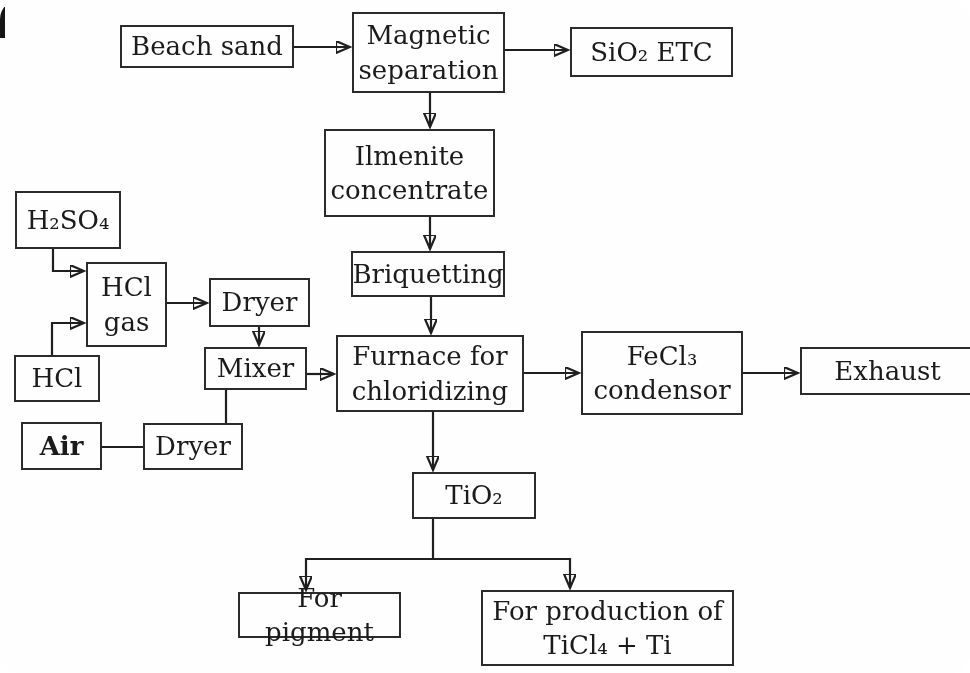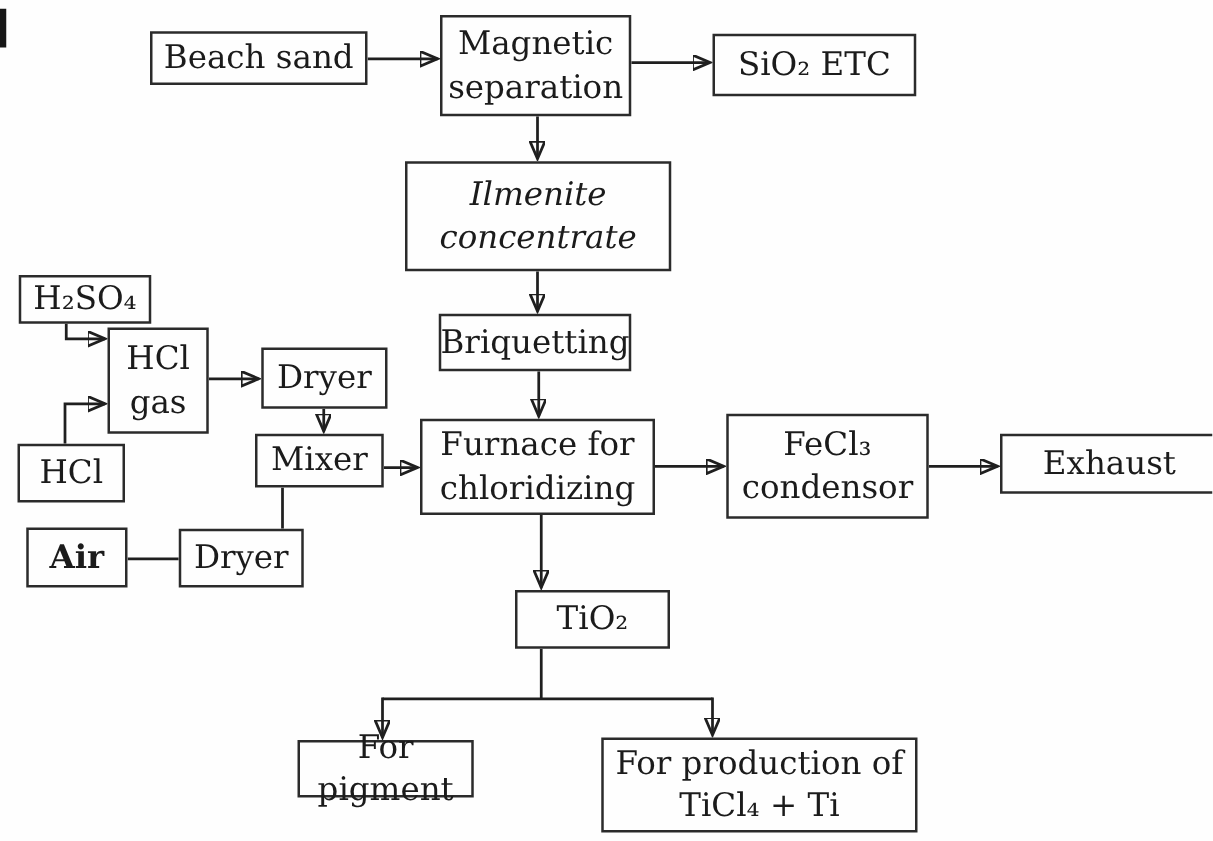--- a/index.html
+++ b/index.html
@@ -4,20 +4,21 @@
 <style>
   html, body { margin: 0; padding: 0; background: #ffffff; }
   .canvas {
     position: relative;
     width: 970px;
     height: 673px;
     background: #fefefe;
     font-family: "DejaVu Serif", "Liberation Serif", serif;
     color: #1b1b1b;
     overflow: hidden;
+    border-radius: 19px;
   }
   .edges-layer {
     position: absolute;
     inset: 0;
     width: 970px;
     height: 673px;
   }
   .edges-layer path {
     fill: none;
     stroke: #1f1f1f;
@@ -80,26 +81,26 @@
     <path d="M570,558 V588" marker-end="url(#arrow)"></path>
   </svg>
 
   <div class="node" style="left:120px; top:25px; width:174px; height:43px;">Beach sand</div>
 
   <div class="node" style="left:352px; top:12px; width:153px; height:81px;">Magnetic
 separation</div>
 
   <div class="node" style="left:570px; top:27px; width:163px; height:50px;">SiO₂ ETC</div>
 
-  <div class="node" style="left:324px; top:129px; width:213px; height:88px;font-style:italic;">Ilmenite
+  <div class="node" style="left:324px; top:129px; width:171px; height:88px;">Ilmenite
 concentrate</div>
 
   <div class="node" style="left:351px; top:251px; width:154px; height:46px;">Briquetting</div>
 
-  <div class="node" style="left:15px; top:191px; width:106px; height:39px;margin-top:29px;">H₂SO₄</div>
+  <div class="node" style="left:15px; top:191px; width:106px; height:58px;">H₂SO₄</div>
 
   <div class="node" style="left:86px; top:262px; width:81px; height:85px;">HCl
 gas</div>
 
   <div class="node" style="left:209px; top:278px; width:101px; height:49px;">Dryer</div>
 
   <div class="node" style="left:204px; top:347px; width:103px; height:43px;">Mixer</div>
 
   <div class="node" style="left:14px; top:355px; width:86px; height:47px;">HCl</div>
 
@@ -110,18 +111,18 @@
   <div class="node" style="left:336px; top:335px; width:188px; height:77px;">Furnace for
 chloridizing</div>
 
   <div class="node" style="left:581px; top:331px; width:162px; height:84px;">FeCl₃
 condensor</div>
 
   <div class="node" style="left:800px; top:347px; width:175px; height:48px;">Exhaust</div>
 
   <div class="node" style="left:368px; top:472px; width:124px; height:47px;margin-left:44px;">TiO₂</div>
 
-  <div class="node" style="left:238px; top:592px; width:141px; height:46px;">For pigment</div>
+  <div class="node" style="left:238px; top:592px; width:163px; height:46px;">For pigment</div>
 
   <div class="node" style="left:481px; top:590px; width:253px; height:76px;">For production of
 TiCl₄ + Ti</div>
 
 </div>
 
 </body></html>

